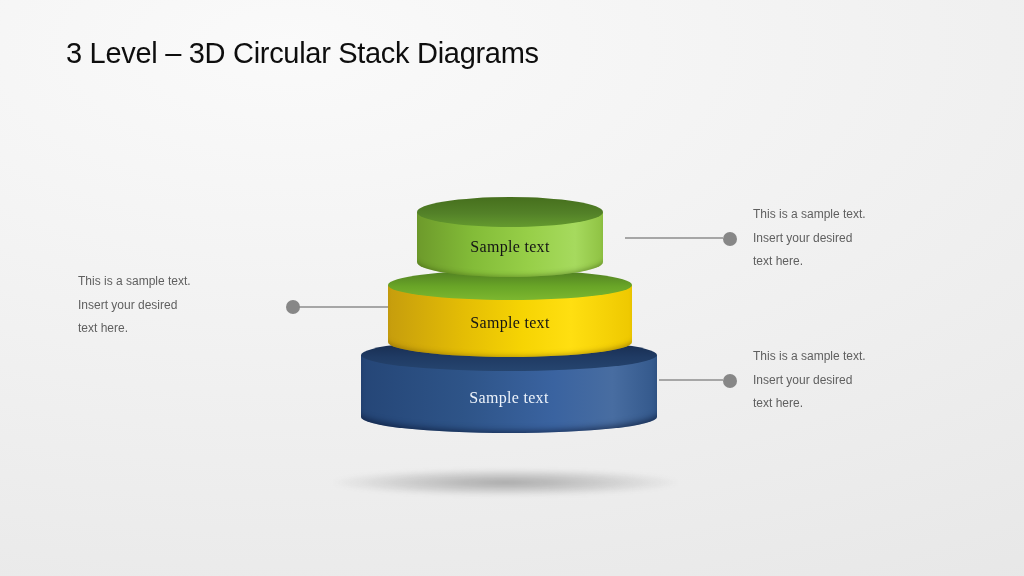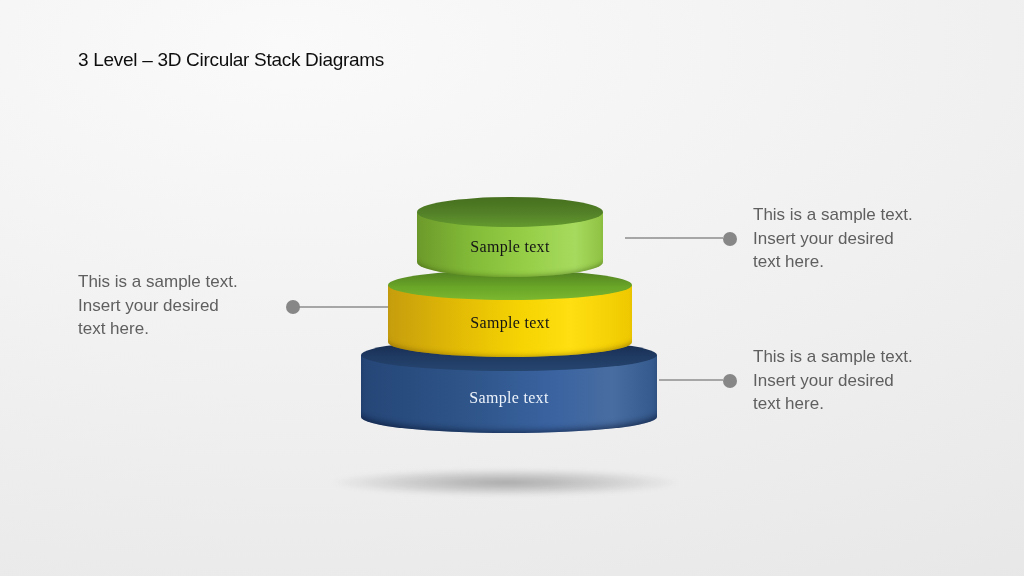--- a/index.html
+++ b/index.html
@@ -11,22 +11,22 @@
     height: 576px;
     overflow: hidden;
     background:
       radial-gradient(140% 120% at 28% 8%, #fafafa 0%, #f1f1f1 45%, #e6e6e6 100%);
   }
 
   .slide-title {
     position: absolute;
     left: 62px;
     top: 33px;
-    margin: 16px;
-    font-size: 19px;
+    margin: 4px;
+    font-size: 29px;
     font-weight: 400;
     color: #0e0e0e;
     letter-spacing: -0.3px;
     white-space: nowrap;
   }
 
   
   .cyl-body {
     position: absolute;
     box-sizing: border-box;
@@ -110,21 +110,21 @@
   }
   .connector-dot {
     position: absolute;
     width: 14px; height: 14px;
     border-radius: 50%;
     background: #878787;
     z-index: 8;
   }
   .callout-text {
     position: absolute;
-    font-size: 17px;
+    font-size: 12px;
     line-height: 23.5px;
     color: #5f5f5f;
     white-space: pre-line;
     z-index: 7;
   }
 
   .line-right-top    { left: 625px; top: 237px; width: 98px; }
   .dot-right-top     { left: 723px; top: 232px; }
   .text-right-top    { left: 753px; top: 203px; }
 

